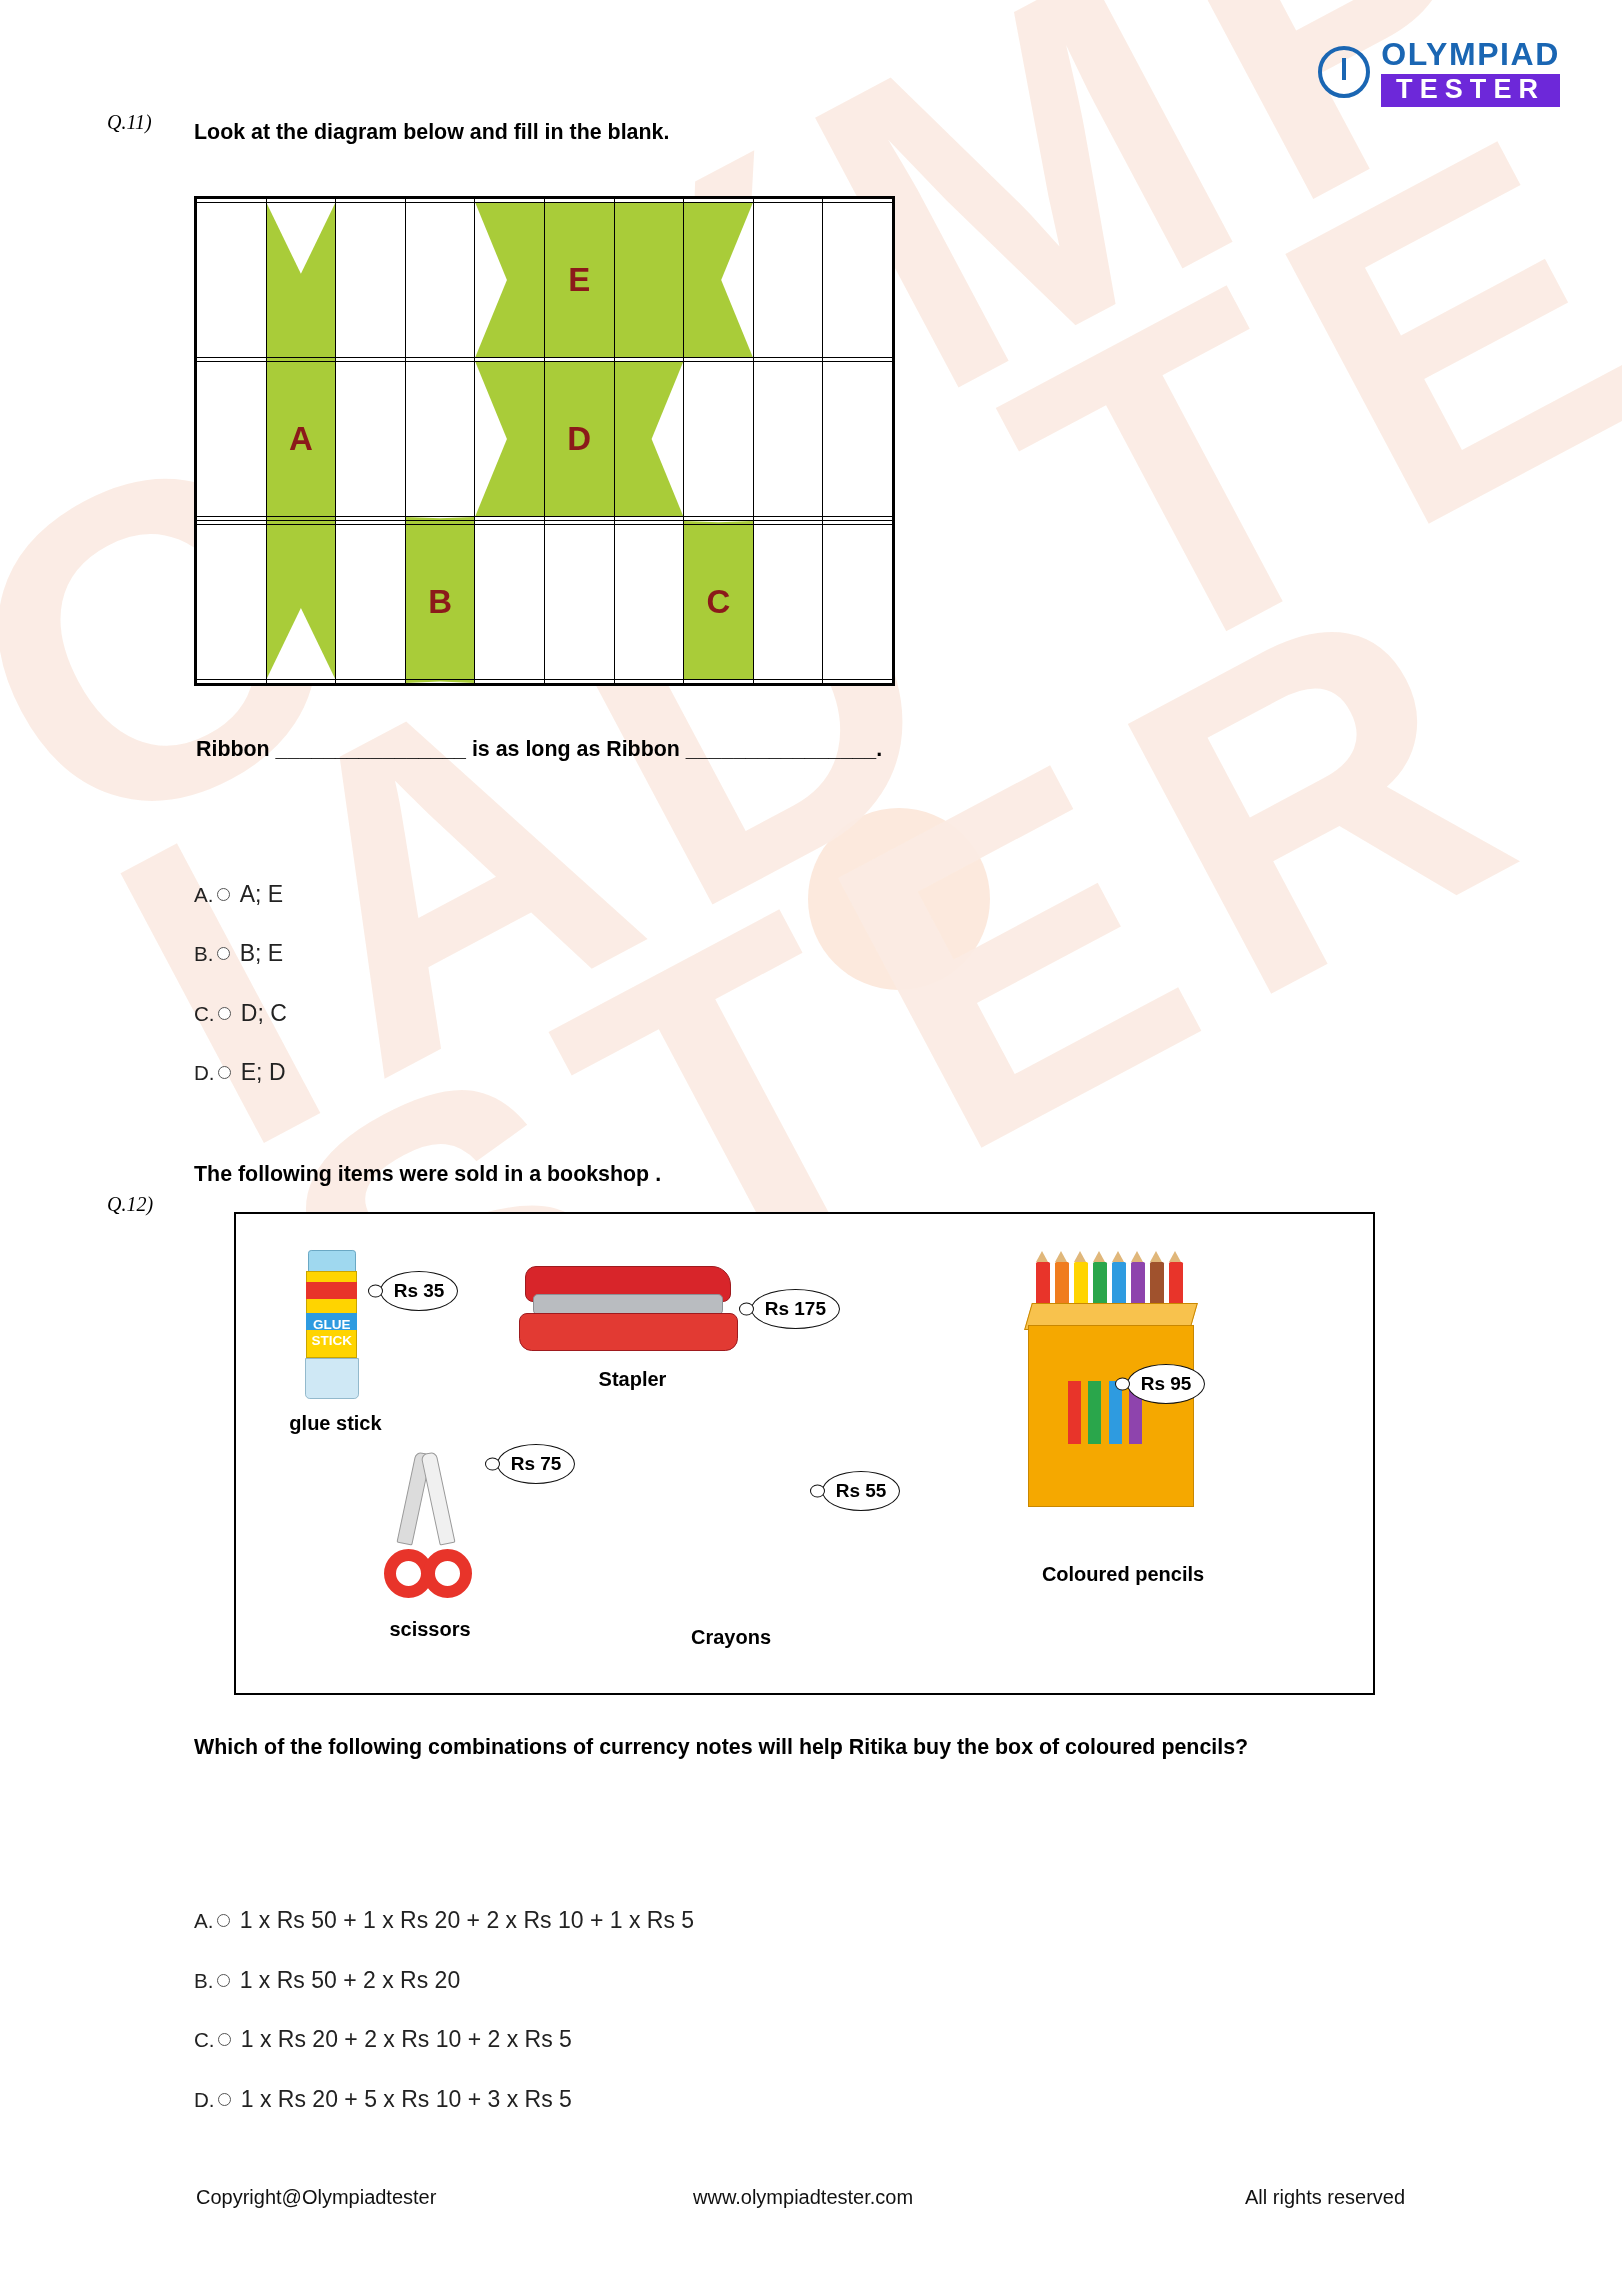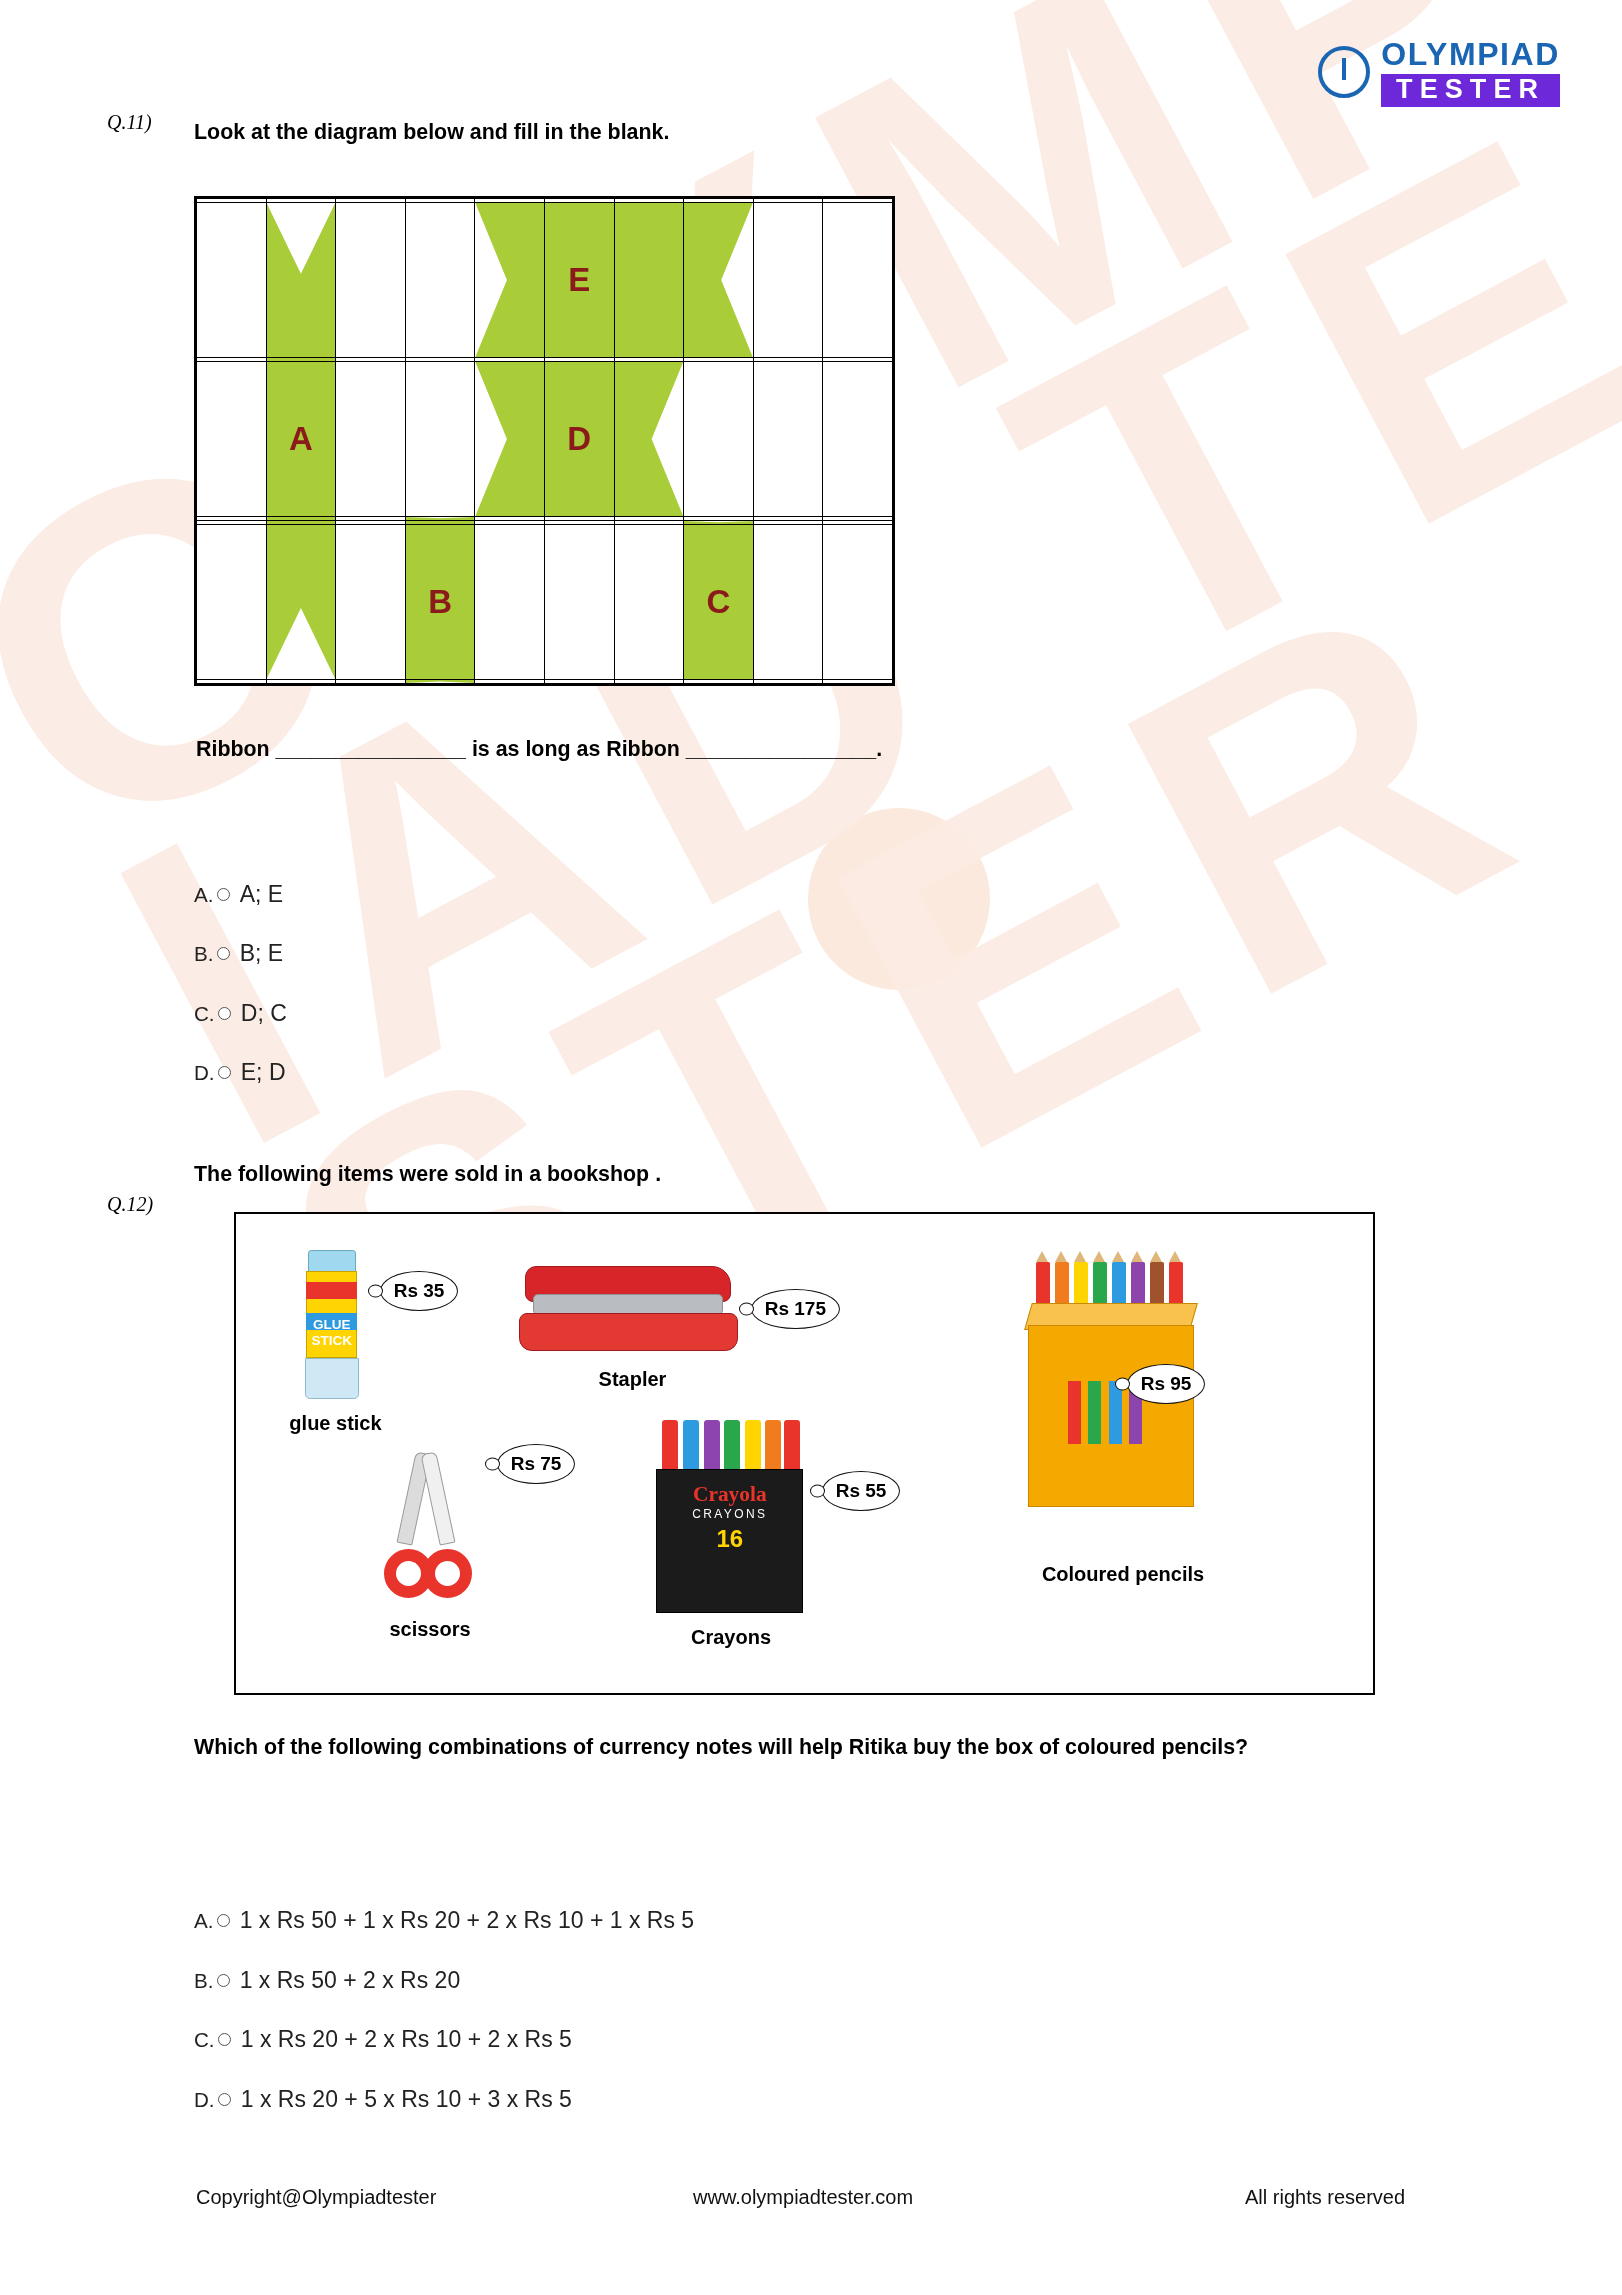--- a/index.html
+++ b/index.html
@@ -472,33 +472,20 @@
 
     <div class="scissors">
       <div class="blade1"></div>
       <div class="blade2"></div>
       <div class="ring1"></div>
       <div class="ring2"></div>
     </div>
     <div class="bubble" style="left:261px; top:230px;">Rs 75</div>
     <div class="item-caption" style="left:119px; top:404px; width:150px;">scissors</div>
 
-    <div class="crayons">
-      <div class="cr" style="left:6.3px;  background:#e8342a;"></div>
-      <div class="cr" style="left:27px; background:#2e9be0;"></div>
-      <div class="cr" style="left:48px; background:#8e44ad;"></div>
-      <div class="cr" style="left:68px; background:#2aa64b;"></div>
-      <div class="cr" style="left:89px; background:#ffd400;"></div>
-      <div class="cr" style="left:109px; background:#f07c1e;"></div>
-      <div class="cr" style="left:128px; background:#e8342a;"></div>
-      <div class="box"></div>
-      <div class="brand">Crayola</div>
-      <div class="sub">CRAYONS</div>
-      <div class="num">16</div>
-    </div>
     <div class="bubble" style="left:586px; top:257px;">Rs 55</div>
     <div class="item-caption" style="left:404px; top:412px; width:182px;">Crayons</div>
 
     <div class="pencils">
       <div class="pen" style="left:16px;  background:#e8342a;"></div>
       <div class="pen" style="left:35px;  background:#f07c1e;"></div>
       <div class="pen" style="left:54px;  background:#ffd400;"></div>
       <div class="pen" style="left:73px;  background:#2aa64b;"></div>
       <div class="pen" style="left:92px; background:#2e9be0;"></div>
       <div class="pen" style="left:111px; background:#8e44ad;"></div>

